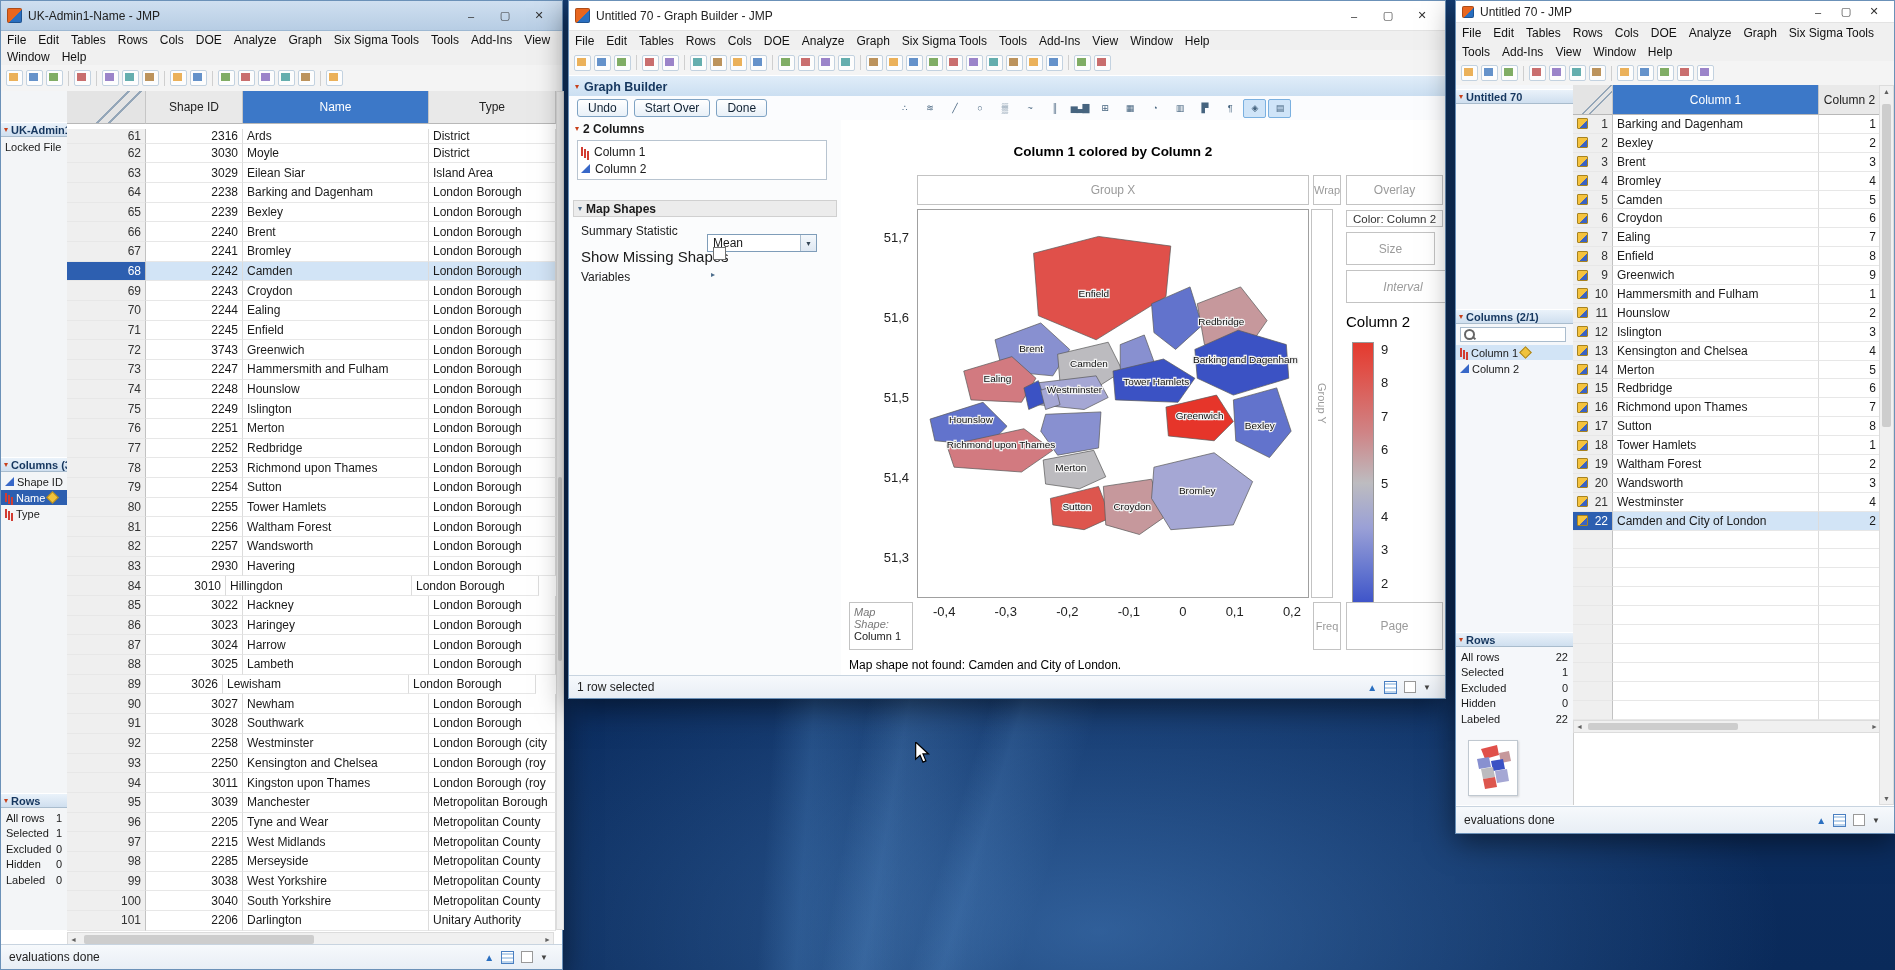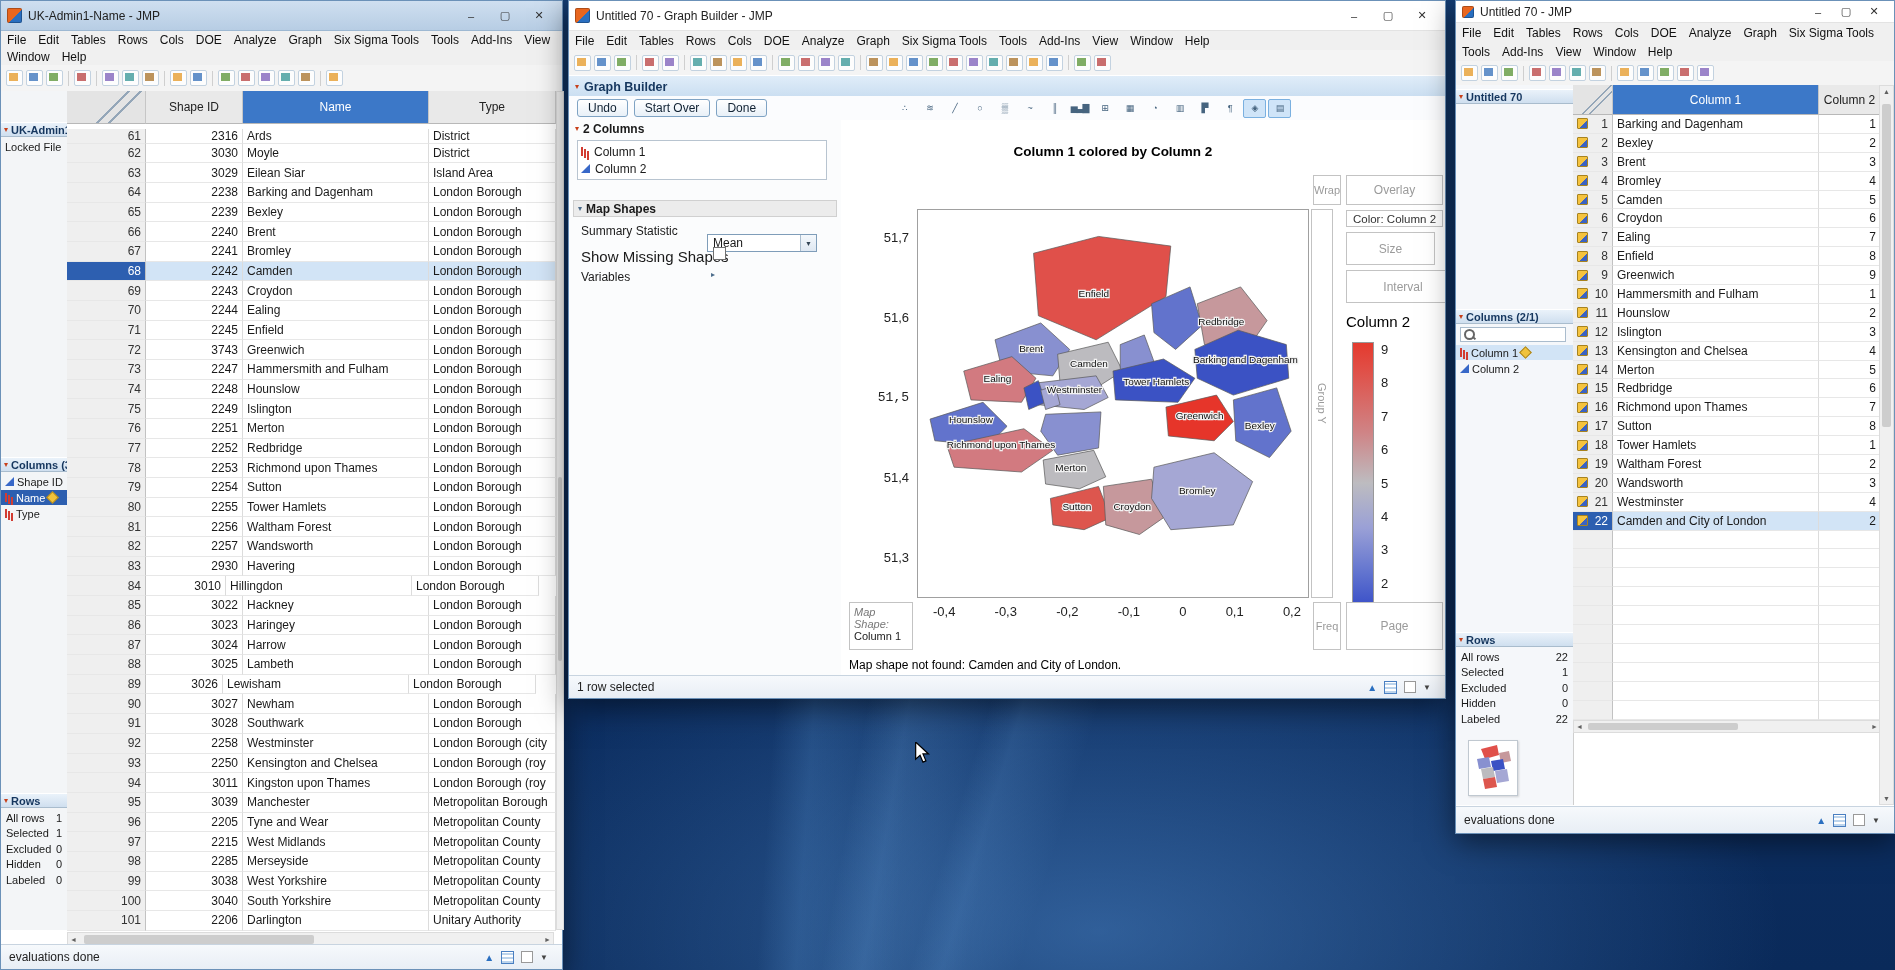--- a/index.html
+++ b/index.html
@@ -583,44 +583,45 @@
       <span class="btn">▼</span>
     </div>
     <div style="position:absolute;left:12px;top:128px;font-size:15px;">Show Missing Shapes</div>
     <span class="cb" style="position:absolute;left:144px;top:127px;"></span>
     <div style="position:absolute;left:12px;top:150px;font-size:12px;">Variables</div>
     <span class="tri gray" style="position:absolute;left:142px;top:151px;">▸</span>
   </div>
 
   <div style="position:absolute;left:272px;top:119px;right:0;bottom:22px;background:#fff;overflow:hidden;" id="gzone">
     <div style="position:absolute;left:76px;top:24px;width:392px;text-align:center;font-size:13.5px;font-weight:600;color:#000;">Column 1 colored by Column 2</div>
+    <div class="zone" style="left:76px;top:55px;width:392px;height:30px;">Group X</div>
     <div class="zone" style="left:472px;top:55px;width:28px;height:30px;font-size:11px;">Wrap</div>
     <div class="zone" style="left:505px;top:55px;width:97px;height:30px;">Overlay</div>
     <div class="zone" style="left:505px;top:90px;width:97px;height:17px;color:#333;font-size:11.5px;">Color: Column 2</div>
     <div class="zone" style="left:505px;top:112px;width:89px;height:33px;">Size</div>
-    <div class="zone" style="left:505px;top:150px;width:114px;height:33px;">Interval</div>
+    <div class="zone" style="left:505px;top:150px;width:114px;height:33px;font-style:italic;">Interval</div>
 
     <div style="position:absolute;left:505px;top:193px;font-size:15px;color:#000;">Column 2</div>
     <div style="position:absolute;left:511px;top:222px;width:22px;height:282px;border:1px solid #999;box-sizing:border-box;background:linear-gradient(180deg,#e43a2e 0%,#e05048 10%,#cf8486 32%,#bdbcc0 50%,#9aa0d6 66%,#6274cf 82%,#3a50c8 94%,#2f45c4 100%);"></div>
     <div id="legend-ticks" style="position:absolute;left:540px;top:222px;height:282px;display:flex;flex-direction:column;justify-content:space-between;">
         <div class="ltick">9</div>
         <div class="ltick">8</div>
         <div class="ltick">7</div>
         <div class="ltick">6</div>
         <div class="ltick">5</div>
         <div class="ltick">4</div>
         <div class="ltick">3</div>
         <div class="ltick">2</div>
         <div class="ltick">1</div>
       </div>
 
     <div id="y-ticks" style="position:absolute;left:18px;top:89px;width:54px;height:389px;">
         <div class="ytick" style="top: 20px;">51,7</div>
         <div class="ytick" style="top: 100px;">51,6</div>
-        <div class="ytick" style="top: 180px; font-family: Liberation Mono, monospace;">51,5</div>
+        <div class="ytick" style="top: 180px;">51,5</div>
         <div class="ytick" style="top: 260px;">51,4</div>
         <div class="ytick" style="top: 340px;">51,3</div>
       </div>
     <div style="position:absolute;left:76px;top:89px;width:392px;height:389px;border:1px solid #a0a0a0;box-sizing:border-box;background:#fff;">
       <svg id="map-svg" width="100%" height="100%" viewBox="0 0 324 322" preserveAspectRatio="none">
           <polygon points="96,36 150,22 210,30 206,72 148,108 100,88" fill="#e0504a" stroke="#5a5a5a" stroke-width="0.6"></polygon>
           <polygon points="194,78 226,64 236,96 214,116 196,102" fill="#6273cc" stroke="#5a5a5a" stroke-width="0.6"></polygon>
           <polygon points="232,78 268,64 290,92 272,118 238,112" fill="#c6989c" stroke="#5a5a5a" stroke-width="0.6"></polygon>
           <polygon points="64,108 102,94 126,116 112,138 70,134" fill="#8890d0" stroke="#5a5a5a" stroke-width="0.6"></polygon>
           <polygon points="116,120 158,110 170,134 148,148 118,144" fill="#bcbbbf" stroke="#5a5a5a" stroke-width="0.6"></polygon>

